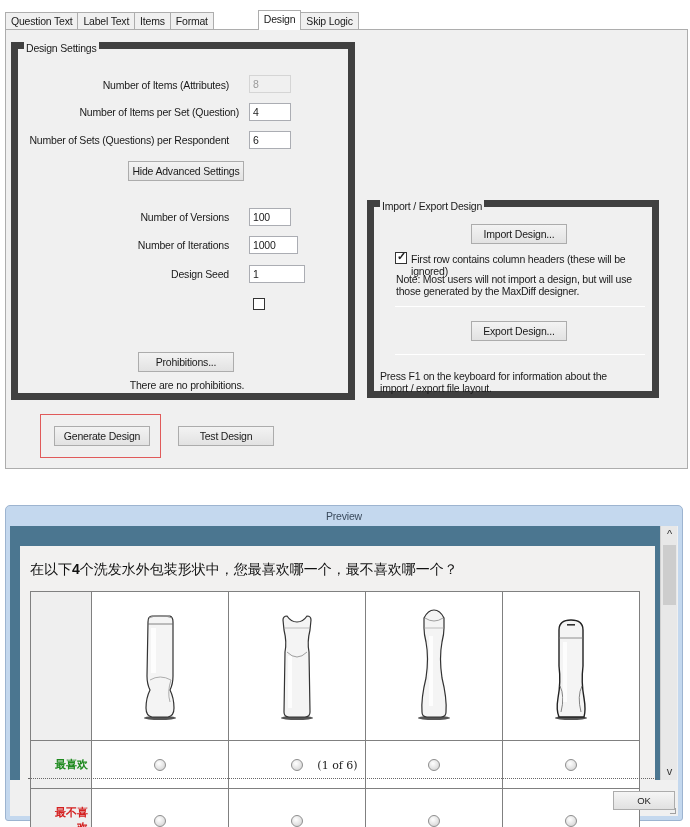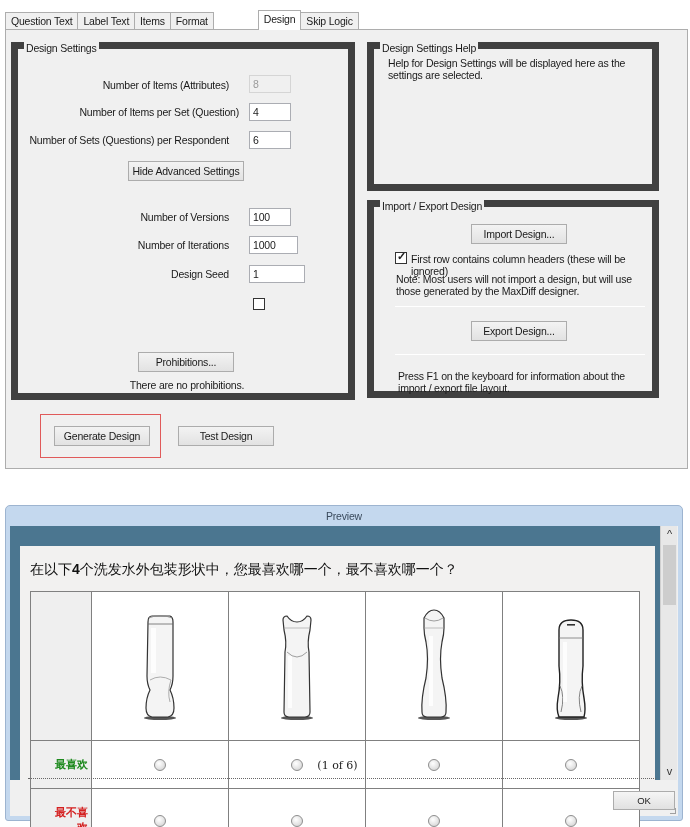--- a/index.html
+++ b/index.html
@@ -90,35 +90,31 @@
 
       <span class="row-label" style="right:119px; top:219px;">Design Seed</span>
       <div class="tb" style="left:231px; top:216px; width:56px;">1</div>
 
       <div class="chk" style="left:235px; top:249px;"></div>
 
       <div class="btn" style="left:120px; top:303px; width:96px;">Prohibitions...</div>
       <span class="static" style="left:0; width:338px; text-align:center; top:330px;">There are no prohibitions.</span>
     </div>
 
-    <div class="group" style="left:361px; top:12px; width:292px; height:149px;">
-      <span class="group-title">Design Settings Help</span>
-      <span class="static" style="left:14px; top:8px; width:272px;">Help for Design Settings will be displayed here as the settings are selected.</span>
-    </div>
 
     <div class="group" style="left:361px; top:170px; width:292px; height:198px;">
       <span class="group-title">Import / Export Design</span>
       <div class="btn" style="left:97px; top:17px; width:96px;">Import Design...</div>
       <div class="chk checked" style="left:21px; top:45px;"></div>
       <span class="static" style="left:37px; top:46px;">First row contains column headers (these will be ignored)</span>
       <span class="static" style="left:22px; top:66px; width:250px;">Note: Most users will not import a design, but will use those generated by the MaxDiff designer.</span>
       <div class="hr" style="left:21px; top:99px; width:250px;"></div>
       <div class="btn" style="left:97px; top:114px; width:96px;">Export Design...</div>
       <div class="hr" style="left:21px; top:147px; width:250px;"></div>
-      <span class="static" style="left:24px; top:163px; width:250px;">Press F1 on the keyboard for information about the import / export file layout.</span>
+      <span class="static" style="left:6px; top:163px; width:250px;">Press F1 on the keyboard for information about the import / export file layout.</span>
     </div>
 
     <div class="highlight-box" style="left:34px; top:384px; width:121px; height:44px;"></div>
     <div class="btn" style="left:48px; top:396px; width:96px;">Generate Design</div>
     <div class="btn" style="left:172px; top:396px; width:96px;">Test Design</div>
   </div>
 </div>
 
 <div class="preview">
   <div class="pv-title">Preview</div>

